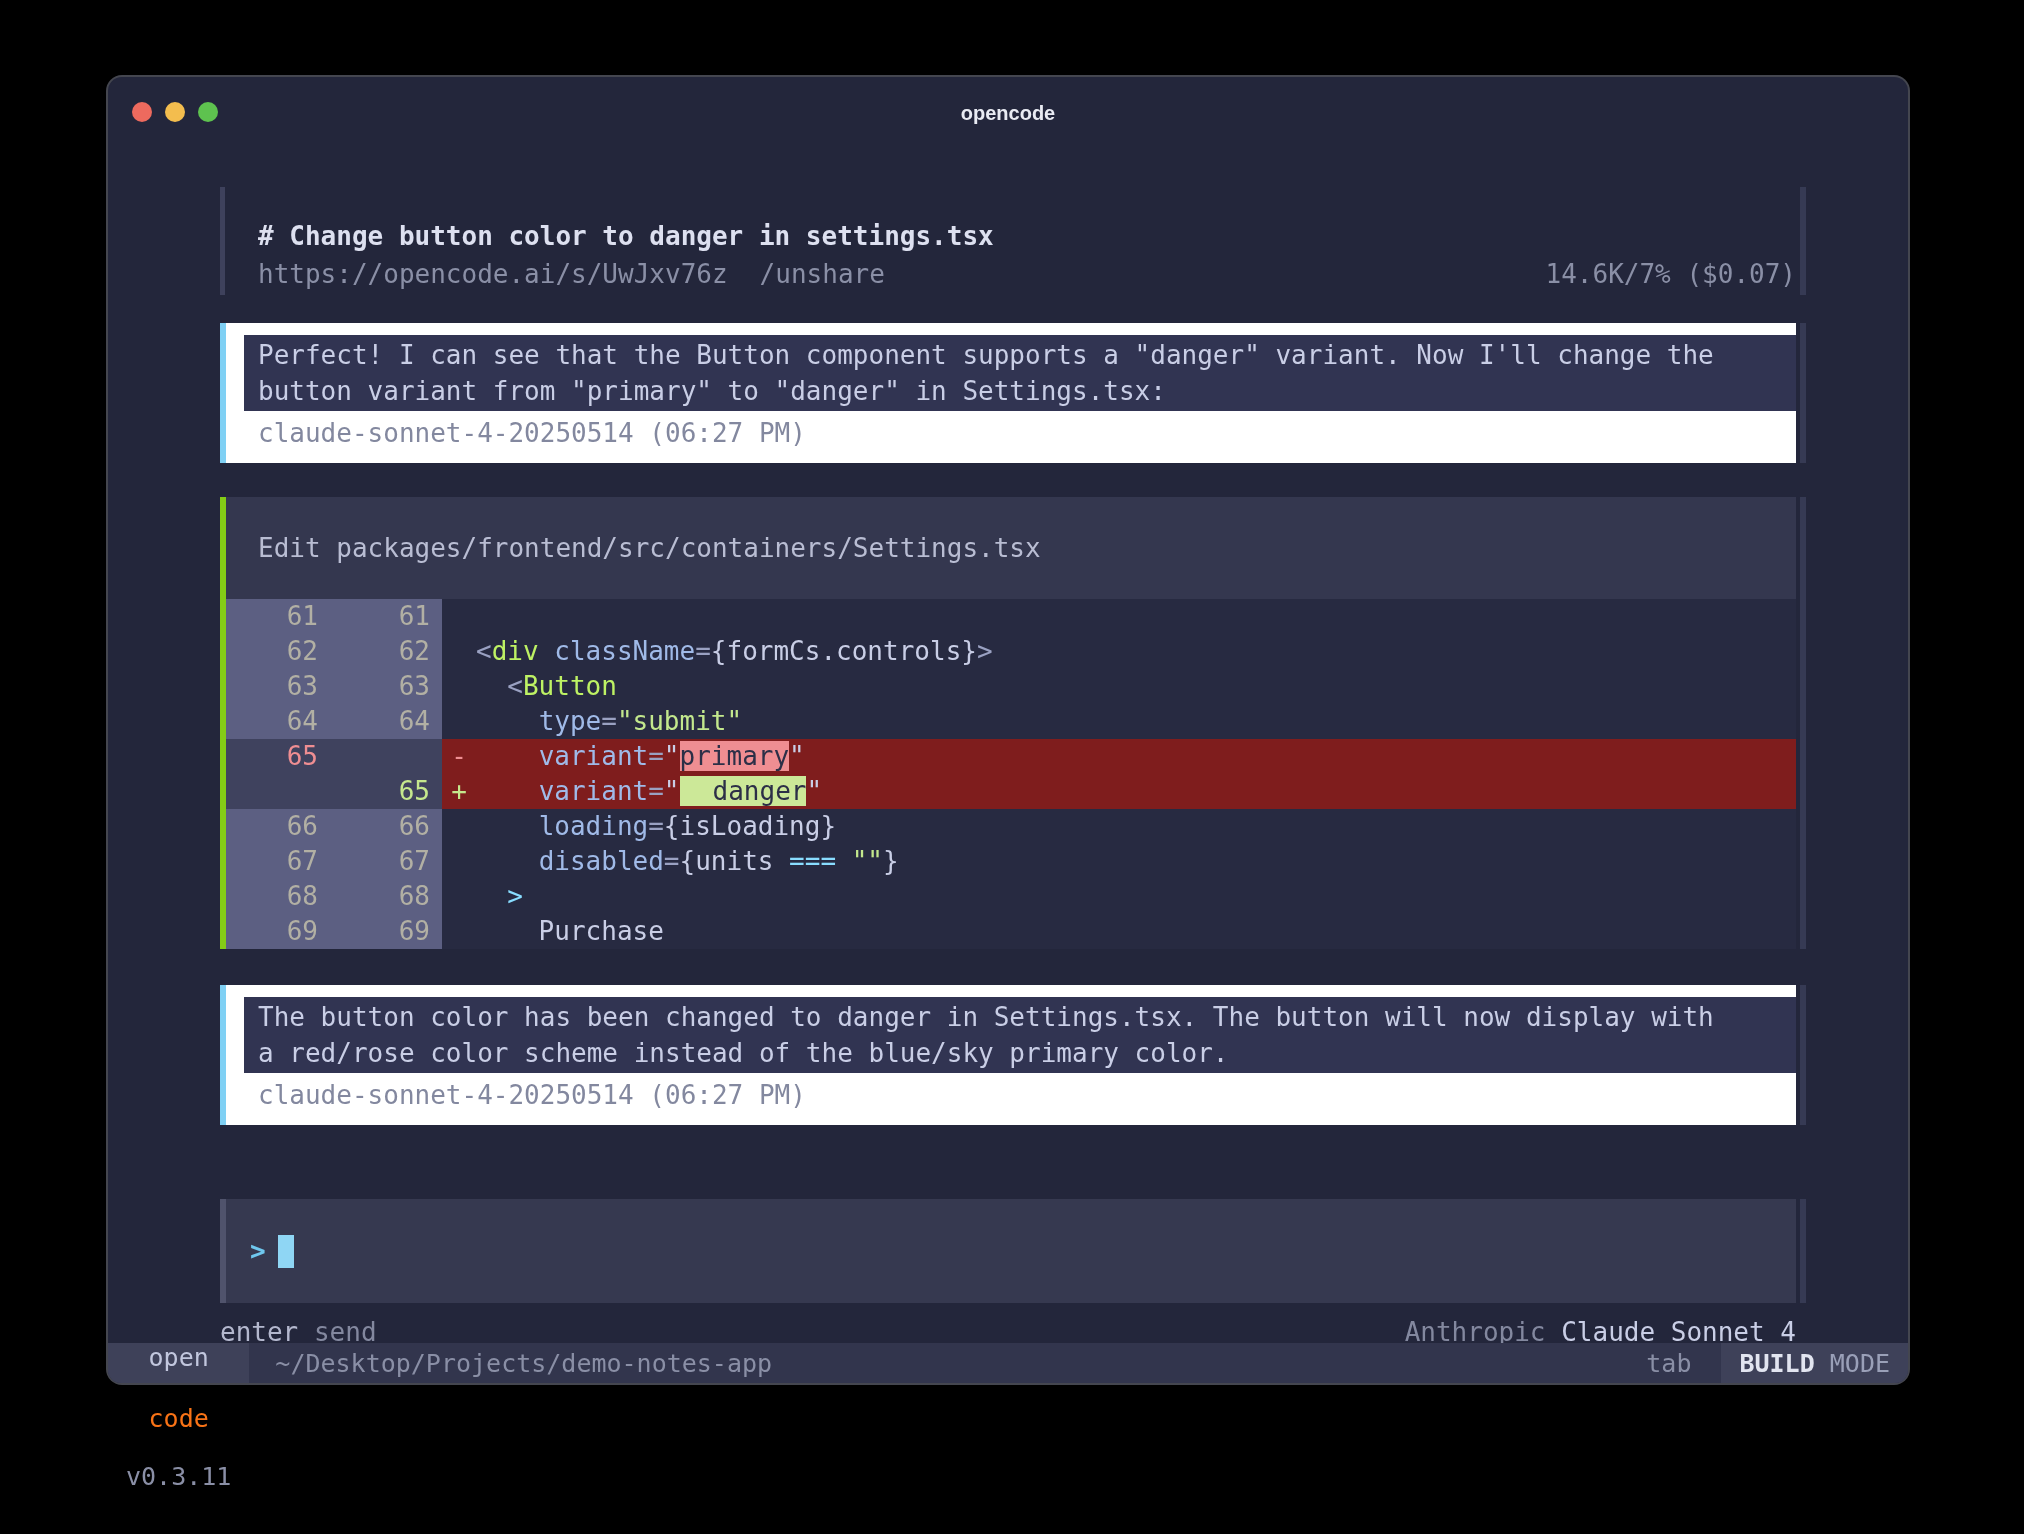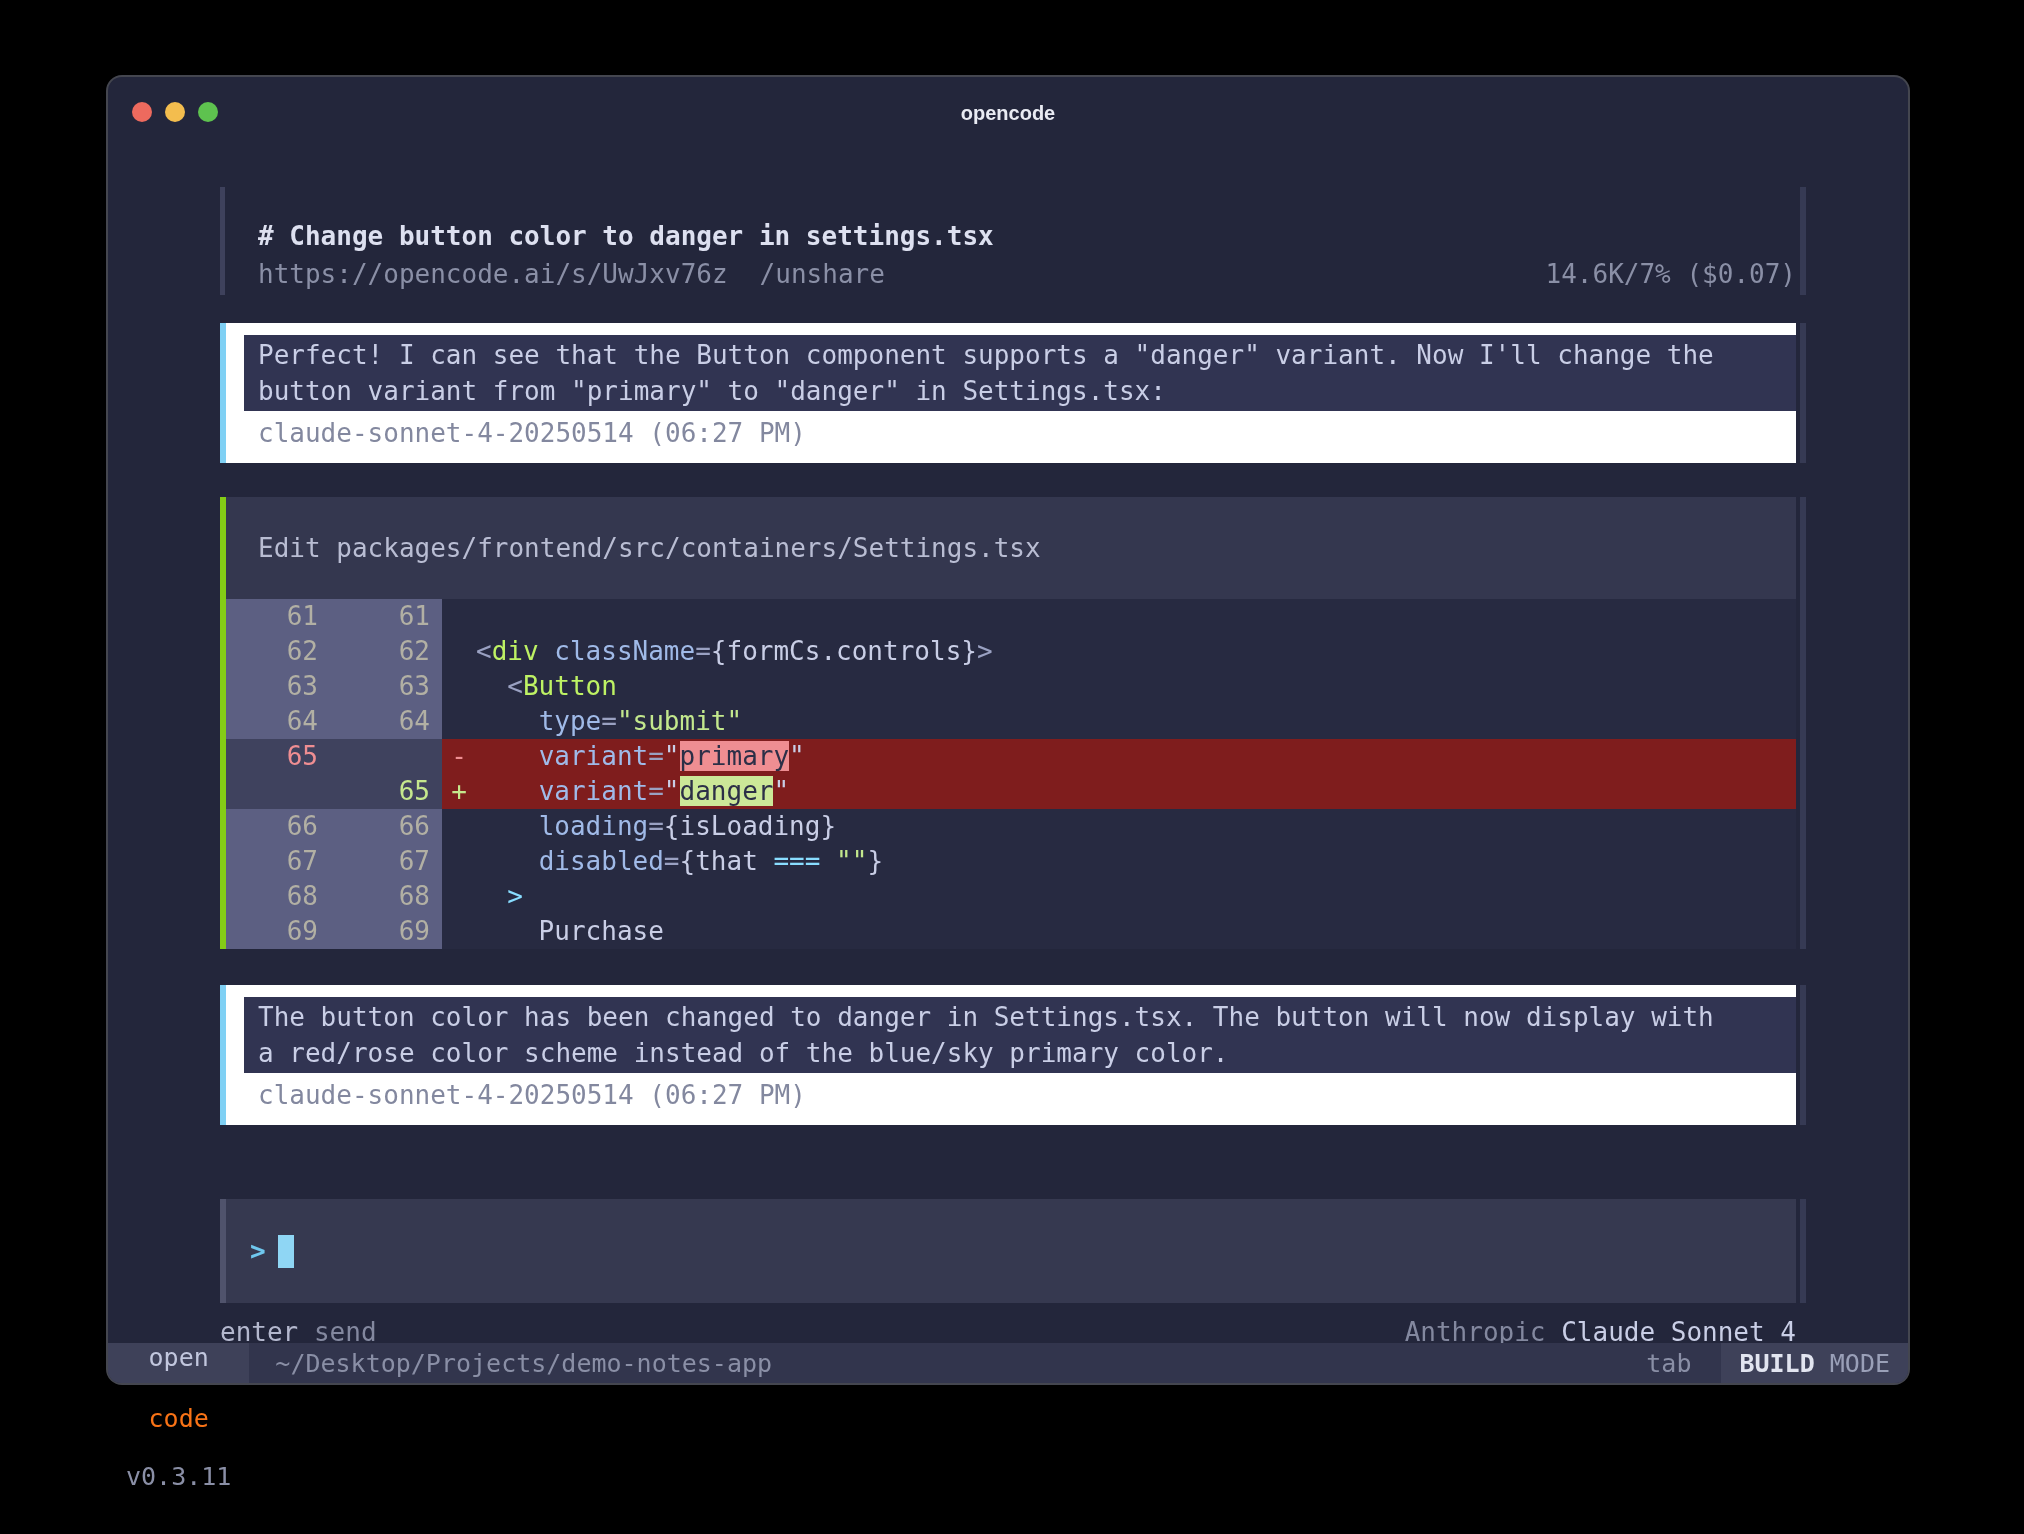--- a/index.html
+++ b/index.html
@@ -47,21 +47,21 @@
   .drow.del .gold,.drow.del .gnew,.drow.add .gold,.drow.add .gnew{background:#3f425e;}
   .drow.del .gold{color:#ef8e92;}
   .drow.add .gnew{color:#c5e88d;}
   .gmark{flex:none;width:34px;text-align:center;}
   .drow.del .gmark{color:#ef8e92;}
   .drow.add .gmark{color:#c5e88d;}
   .gcode{flex:1;}
   .c-txt{color:#c9cee6;} .c-pn{color:#9aa1c2;} .c-tag{color:#bef264;}
   .c-attr{color:#a0bae8;} .c-str{color:#c3e88d;} .c-op{color:#89ddff;}
   .c-delhl{background:#ef8e92;color:#2c2f47;}
-  .c-addhl{background:#cce898;color:#2c2f47;}
+  .c-addhl{background:#cce898;color:#2c2f47;padding-left:33px;}
   
   .inputbox{position:relative;margin-top:74px;height:104px;background:#363950;
             border-left:6px solid #50536c;display:flex;align-items:center;padding-left:24px;}
   .prompt-symbol{color:#6fc7ee;font-weight:bold;}
   .cursor{display:inline-block;width:16px;height:33px;background:#8fd6f4;margin-left:12px;
           vertical-align:middle;}
   
   .helprow{margin-top:12px;display:flex;justify-content:space-between;line-height:34px;white-space:pre;}
   .hl-key{color:#b4b8ce;} .hl-dim{color:#83889f;} .hl-model{color:#c9cee6;}
   
@@ -112,21 +112,21 @@
     <div class="edit rbar">
       <div class="edit-header">Edit packages/frontend/src/containers/Settings.tsx</div>
       <div class="diff" id="diff">
           <div class="drow ctx"><span class="gold">61</span><span class="gnew">61</span><span class="gmark"></span><span class="gcode"></span></div>
           <div class="drow ctx"><span class="gold">62</span><span class="gnew">62</span><span class="gmark"></span><span class="gcode"><span class="c-pn">&lt;</span><span class="c-tag">div</span><span class="c-txt"> </span><span class="c-attr">className</span><span class="c-pn">=</span><span class="c-txt">{formCs.controls}</span><span class="c-pn">&gt;</span></span></div>
           <div class="drow ctx"><span class="gold">63</span><span class="gnew">63</span><span class="gmark"></span><span class="gcode"><span class="c-pn">  &lt;</span><span class="c-tag">Button</span></span></div>
           <div class="drow ctx"><span class="gold">64</span><span class="gnew">64</span><span class="gmark"></span><span class="gcode"><span class="c-txt">    </span><span class="c-attr">type</span><span class="c-pn">=</span><span class="c-str">"submit"</span></span></div>
           <div class="drow del"><span class="gold">65</span><span class="gnew"></span><span class="gmark">-</span><span class="gcode"><span class="c-txt">    </span><span class="c-attr">variant</span><span class="c-pn">=</span><span class="c-txt">"</span><span class="c-delhl">primary</span><span class="c-txt">"</span></span></div>
           <div class="drow add"><span class="gold"></span><span class="gnew">65</span><span class="gmark">+</span><span class="gcode"><span class="c-txt">    </span><span class="c-attr">variant</span><span class="c-pn">=</span><span class="c-txt">"</span><span class="c-addhl">danger</span><span class="c-txt">"</span></span></div>
           <div class="drow ctx"><span class="gold">66</span><span class="gnew">66</span><span class="gmark"></span><span class="gcode"><span class="c-txt">    </span><span class="c-attr">loading</span><span class="c-pn">=</span><span class="c-txt">{isLoading}</span></span></div>
-          <div class="drow ctx"><span class="gold">67</span><span class="gnew">67</span><span class="gmark"></span><span class="gcode"><span class="c-txt">    </span><span class="c-attr">disabled</span><span class="c-pn">=</span><span class="c-txt">{that </span><span class="c-op">===</span><span class="c-txt"> </span><span class="c-str">""</span><span class="c-txt">}</span></span></div>
+          <div class="drow ctx"><span class="gold">67</span><span class="gnew">67</span><span class="gmark"></span><span class="gcode"><span class="c-txt">    </span><span class="c-attr">disabled</span><span class="c-pn">=</span><span class="c-txt">{units </span><span class="c-op">===</span><span class="c-txt"> </span><span class="c-str">""</span><span class="c-txt">}</span></span></div>
           <div class="drow ctx"><span class="gold">68</span><span class="gnew">68</span><span class="gmark"></span><span class="gcode"><span class="c-op">  &gt;</span></span></div>
           <div class="drow ctx"><span class="gold">69</span><span class="gnew">69</span><span class="gmark"></span><span class="gcode"><span class="c-txt">    Purchase</span></span></div>
         </div>
     </div>
 
     <div class="msg gap-lg rbar">
       <div class="para">
           <div class="para-line">The button color has been changed to danger in Settings.tsx. The button will now display with</div>
           <div class="para-line">a red/rose color scheme instead of the blue/sky primary color.</div>
         </div>

